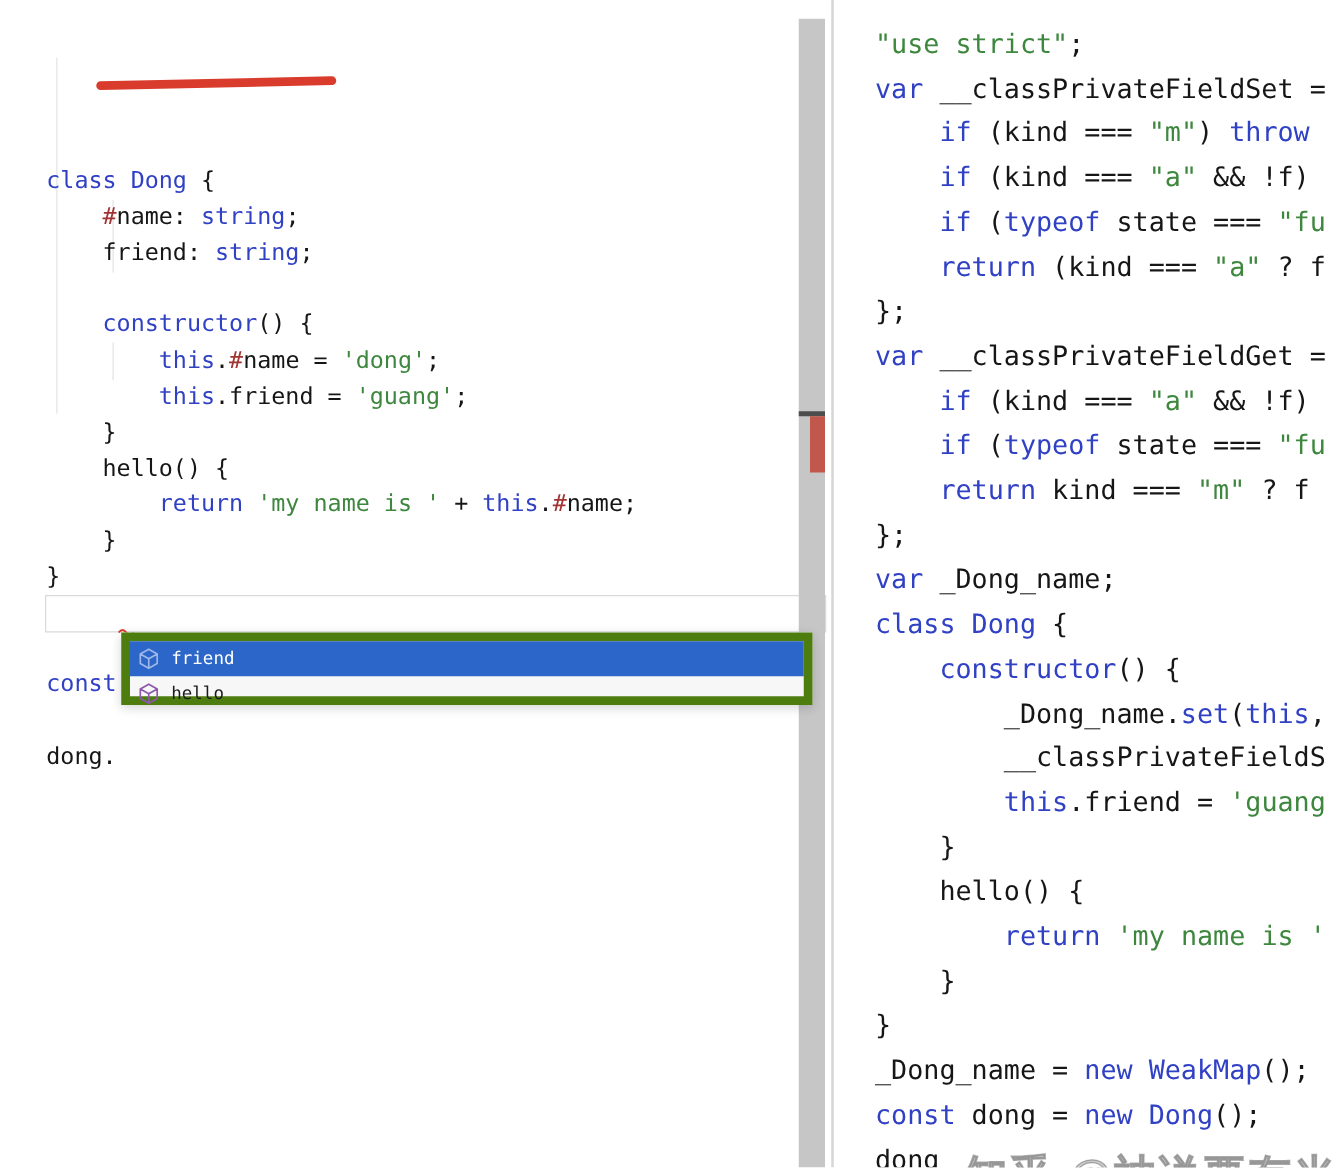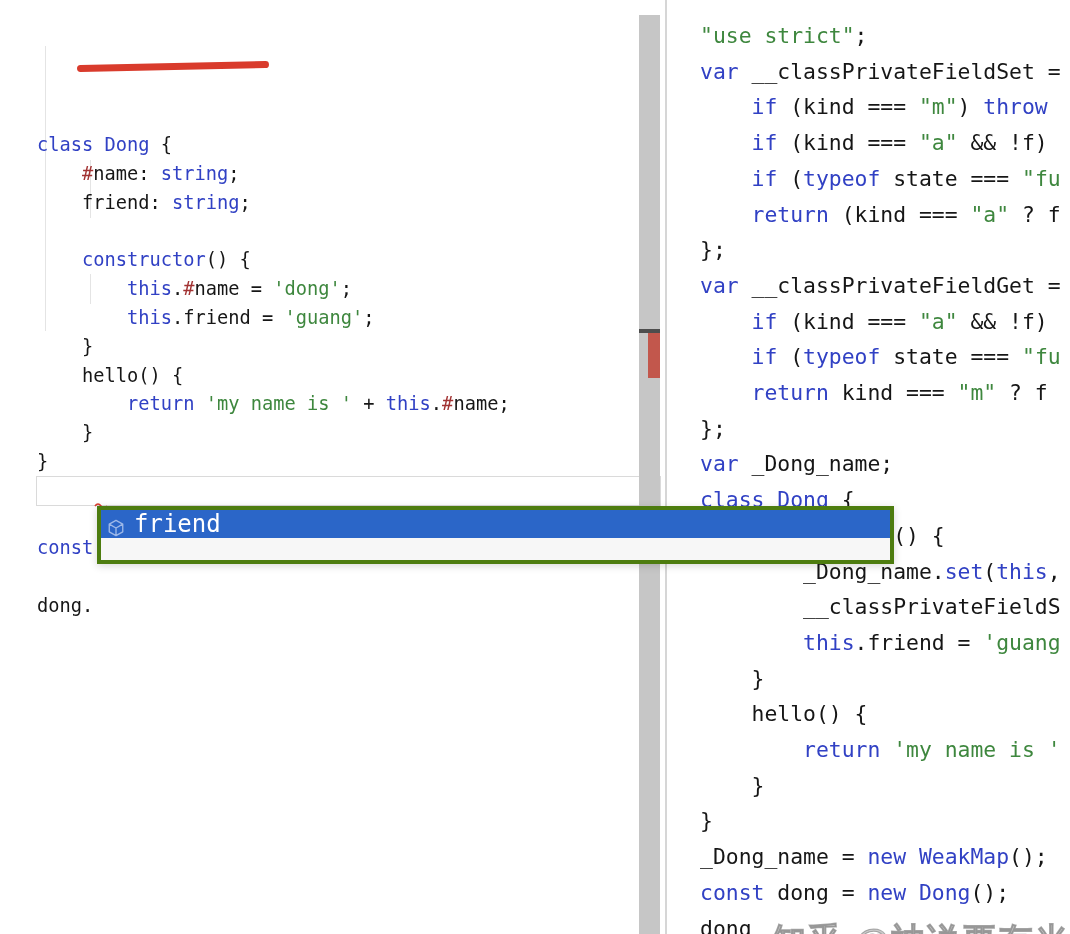--- a/index.html
+++ b/index.html
@@ -44,24 +44,24 @@
   .scrollbar{
     position:absolute;left:639px;top:15px;width:21px;height:919px;
     background:var(--sbar,#c6c6c6);
   }
   .sb-dark{position:absolute;left:0;top:314px;width:21px;height:4px;background:var(--sbdark,#4d4d4d);}
   .sb-red{position:absolute;left:9px;top:318px;width:12px;height:45px;background:var(--sbred,#c2574c);}
 
   .divider{position:absolute;left:665px;top:0;width:2px;height:934px;background:#d6d6d6;}
 
   .suggest{
-    position:absolute;left:97px;top:506px;width:797px;height:58px;box-sizing:border-box;
-    background:#f7f7f7;border:4px solid #4d7c0f;
+    position:absolute;left:97px;top:506px;width:553px;height:58px;box-sizing:border-box;
+    background:#f7f7f7;border:7px solid #4d7c0f;
     box-shadow:0 2px 8px rgba(0,0,0,0.16);
-    font-size:24px;z-index:10;
+    font-size:14px;z-index:10;
   }
   .srow{display:flex;align-items:center;height:28px;padding:0 8px 0 6px;}
   .srow.sel{background:var(--sel,#2b66c8);}
   .sicon{width:18px;height:18px;margin-right:9px;flex:0 0 auto;display:inline-block;}
   .slabel{color:#1a1a1a;white-space:pre;}
   .srow.sel .slabel{color:#ffffff;}
   .sdetail{margin-left:auto;color:#d5e2f7;white-space:pre;}
 
   .watermark{
     position:absolute;left:772px;top:918px;z-index:20;
@@ -100,15 +100,24 @@
 
 <div class="suggest">
   <div class="srow sel">
     <span class="sicon">
       <svg width="18" height="18" viewBox="0 0 16 16">
         <path d="M8 1.2 L14 4.6 L14 11.4 L8 14.8 L2 11.4 L2 4.6 Z M2 4.6 L8 8 L14 4.6 M8 8 L8 14.8" fill="none" stroke="#9db8e8" stroke-width="1.2" stroke-linejoin="round"></path>
       </svg>
     </span>
     <span class="slabel">friend</span>
   </div>
+  <div class="srow">
+    <span class="sicon">
+      <svg width="18" height="18" viewBox="0 0 16 16">
+        <path d="M8 1.2 L14 4.6 L14 11.4 L8 14.8 L2 11.4 L2 4.6 Z M2 4.6 L8 8 L14 4.6 M8 8 L8 14.8" fill="none" stroke="#8d57ae" stroke-width="1.2" stroke-linejoin="round"></path>
+      </svg>
+    </span>
+    <span class="slabel">hello</span>
+    <span class="sdetail"></span>
+  </div>
 </div>
 
 <div class="watermark">知乎 @神说要有光</div>
 
 </body></html>

